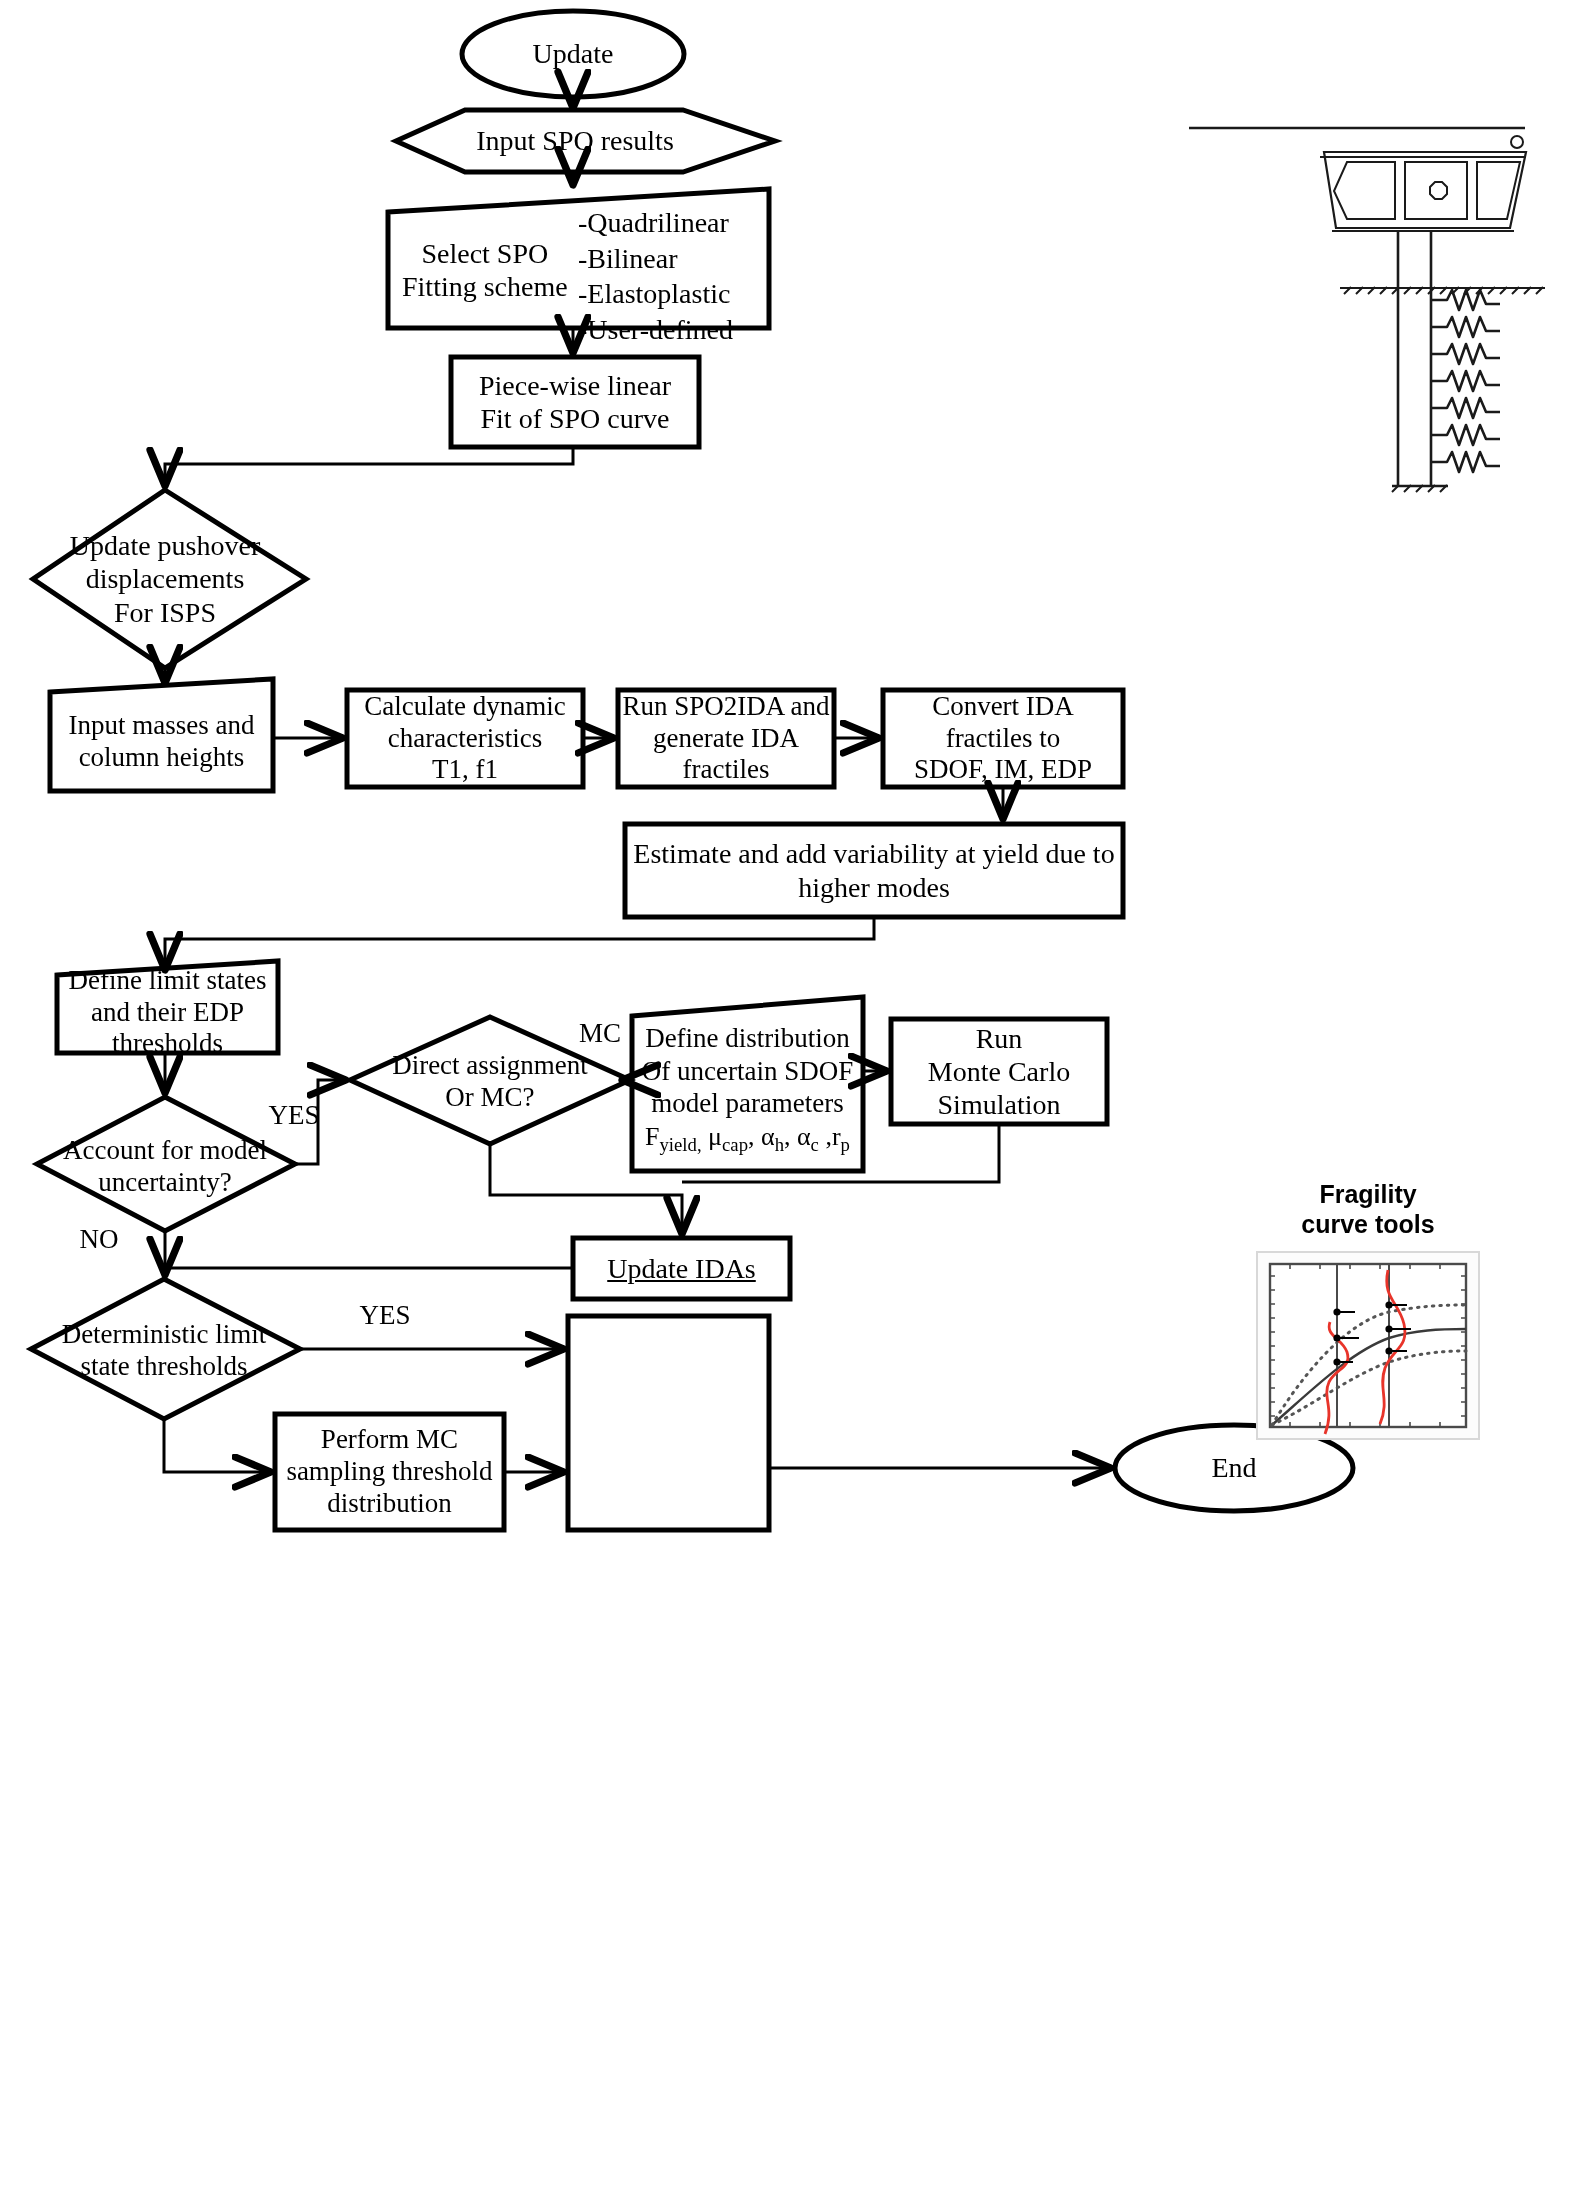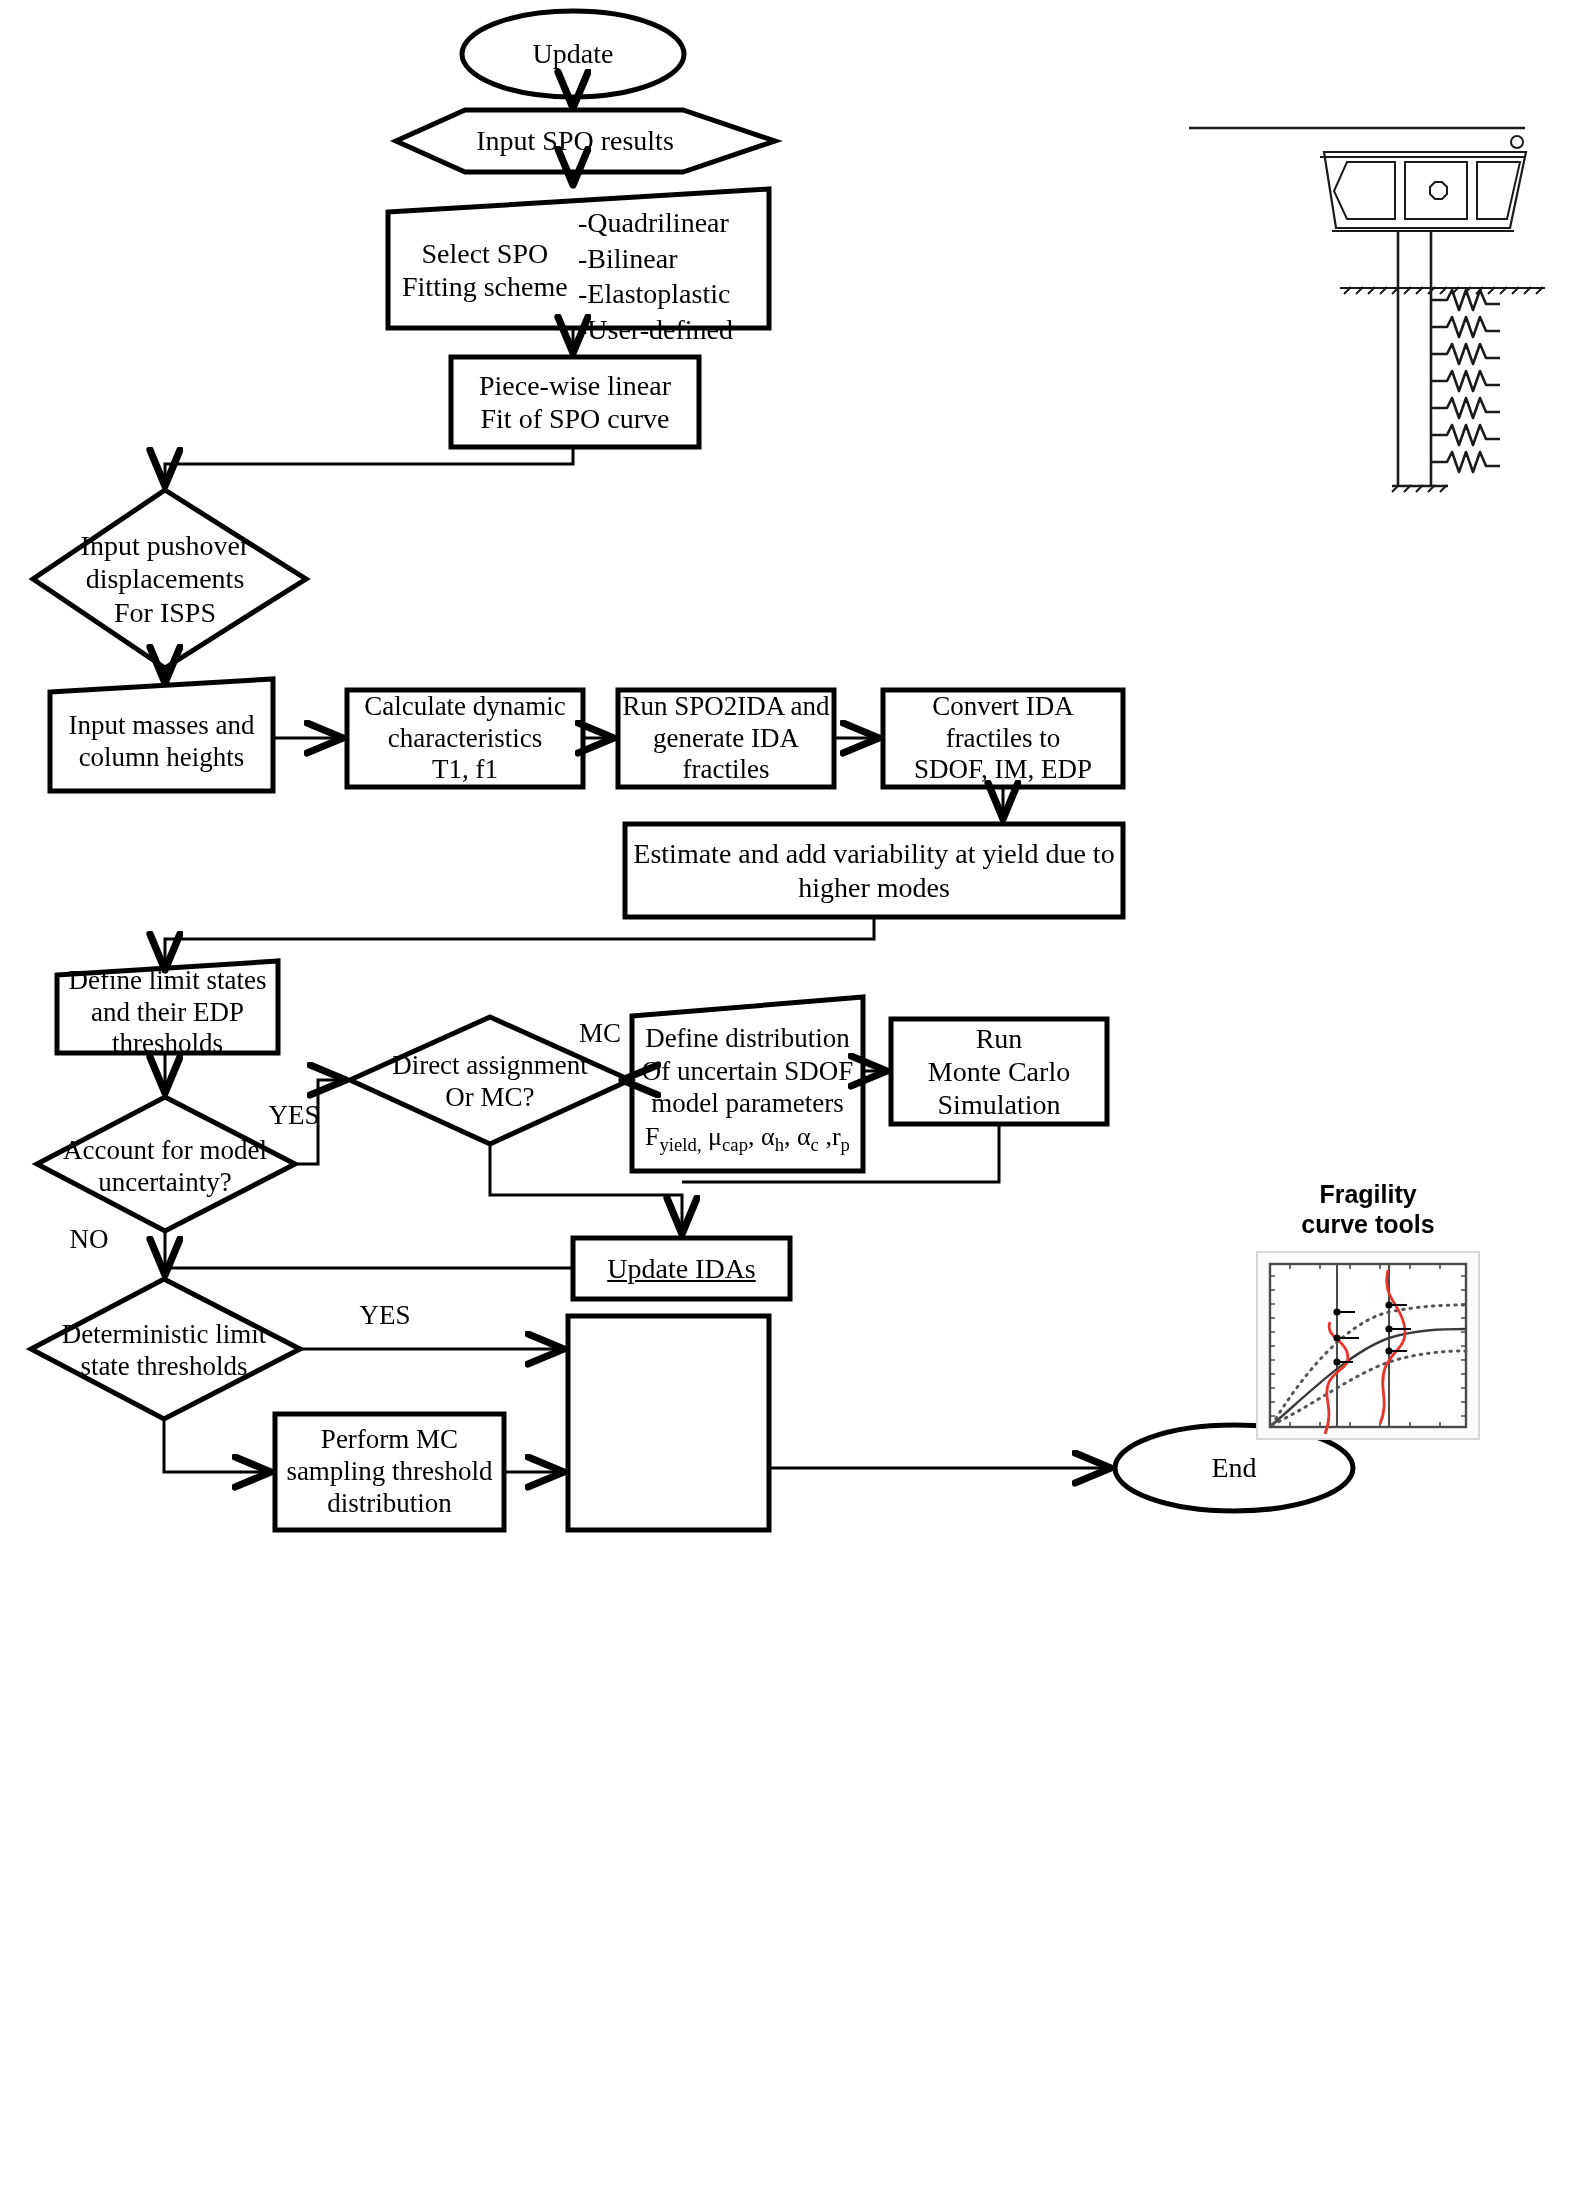--- a/index.html
+++ b/index.html
@@ -204,21 +204,21 @@
 <div style="position:absolute;left:578px;top:205px;width:190px;font-size:28px;line-height:1.27;text-align:left;">
   <div>-Quadrilinear</div>
   <div>-Bilinear</div>
   <div>-Elastoplastic</div>
   <div>-User-defined</div>
 </div>
 
 <div class="nodeText" style="left:451px;top:357px;width:248px;height:90px;font-size:28px;white-space:pre-line;">Piece-wise linear
 Fit of SPO curve</div>
 
-<div class="nodeText" style="left:45px;top:528px;width:240px;height:102px;font-size:28px;white-space:pre-line;">Input pushover
+<div class="nodeText" style="left:45px;top:528px;width:240px;height:102px;font-size:28px;white-space:pre-line;">Update pushover
 displacements
 For ISPS</div>
 
 <div class="nodeText" style="left:50px;top:692px;width:223px;height:99px;font-size:27px;white-space:pre-line;">Input masses and
 column heights</div>
 
 <div class="nodeText" style="left:347px;top:690px;width:236px;height:97px;font-size:27px;white-space:pre-line;">Calculate dynamic
 characteristics
 T1, f1</div>
 
@@ -263,20 +263,20 @@
 state thresholds</div>
 
 <div class="nodeText" style="left:275px;top:1414px;width:229px;height:116px;font-size:27px;white-space:pre-line;">Perform MC
 sampling threshold
 distribution</div>
 
 
 <div class="nodeText" style="left:1115px;top:1442px;width:238px;height:52px;font-size:28px;">End</div>
 
 <div class="lbl" style="left:254px;top:1100px;width:80px;font-size:27px;">YES</div>
-<div class="lbl" style="left:54px;top:1224px;width:70px;font-size:27px;">NO</div>
+<div class="lbl" style="left:64px;top:1224px;width:70px;font-size:27px;">NO</div>
 <div class="lbl" style="left:570px;top:1018px;width:60px;font-size:27px;">MC</div>
 <div class="lbl" style="left:340px;top:1300px;width:90px;font-size:27px;">YES</div>
 
 <div class="fragTitle" style="left:1250px;top:1180px;width:236px;font-size:25px;white-space:pre-line;">Fragility
 curve tools</div>
 
 </div>
 
 </body></html>

